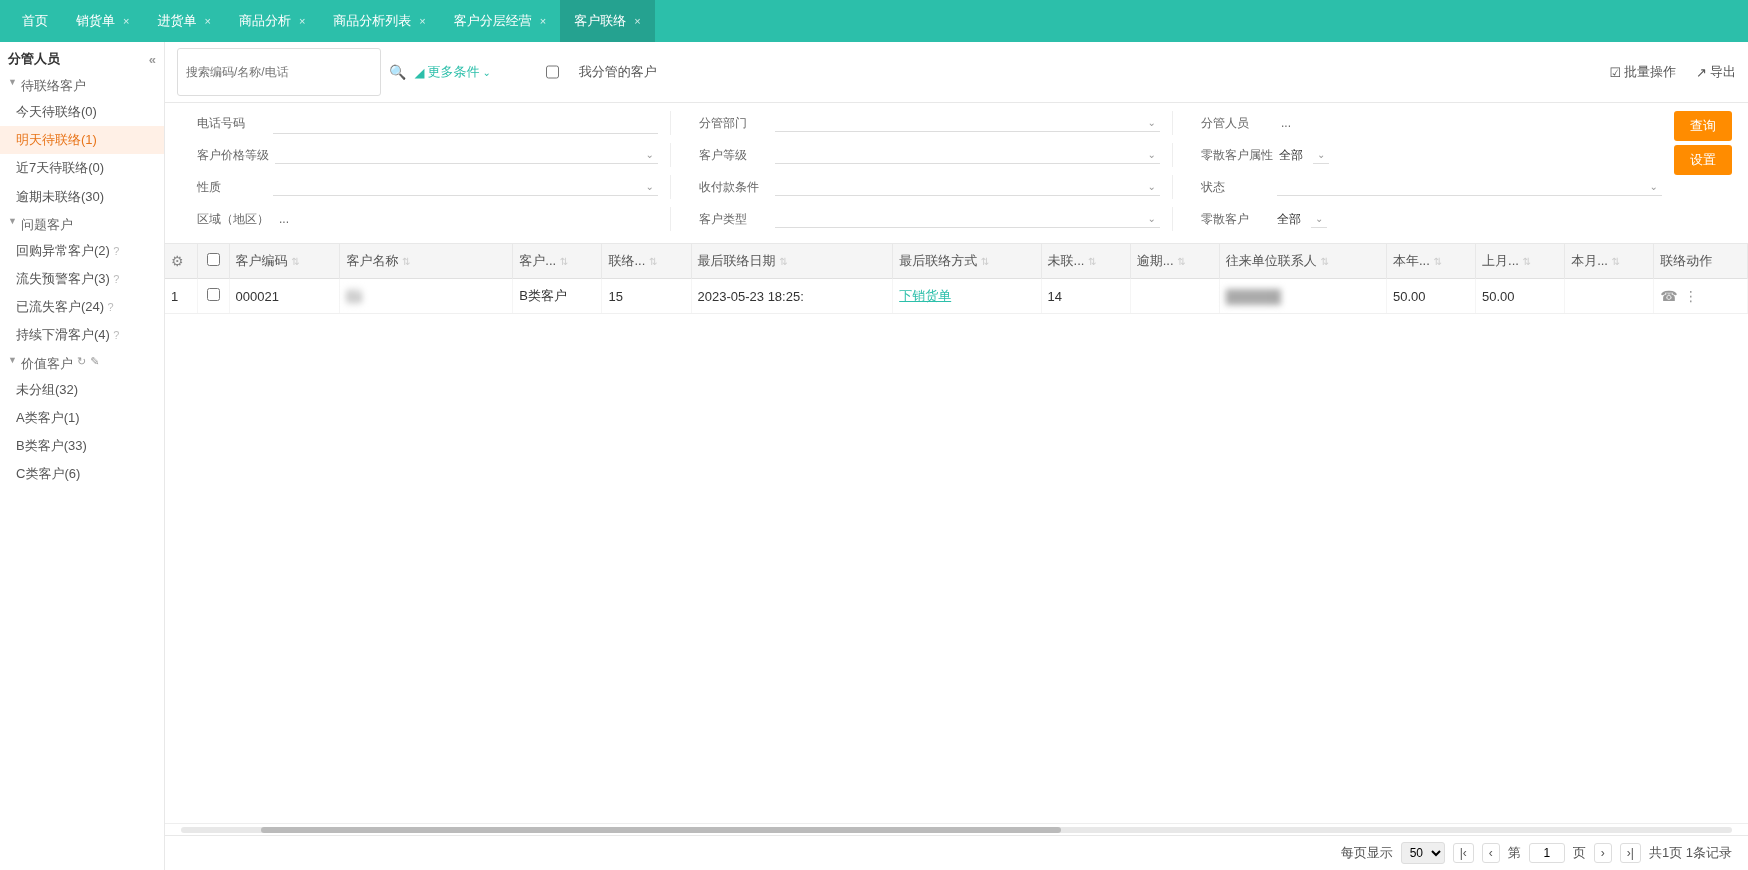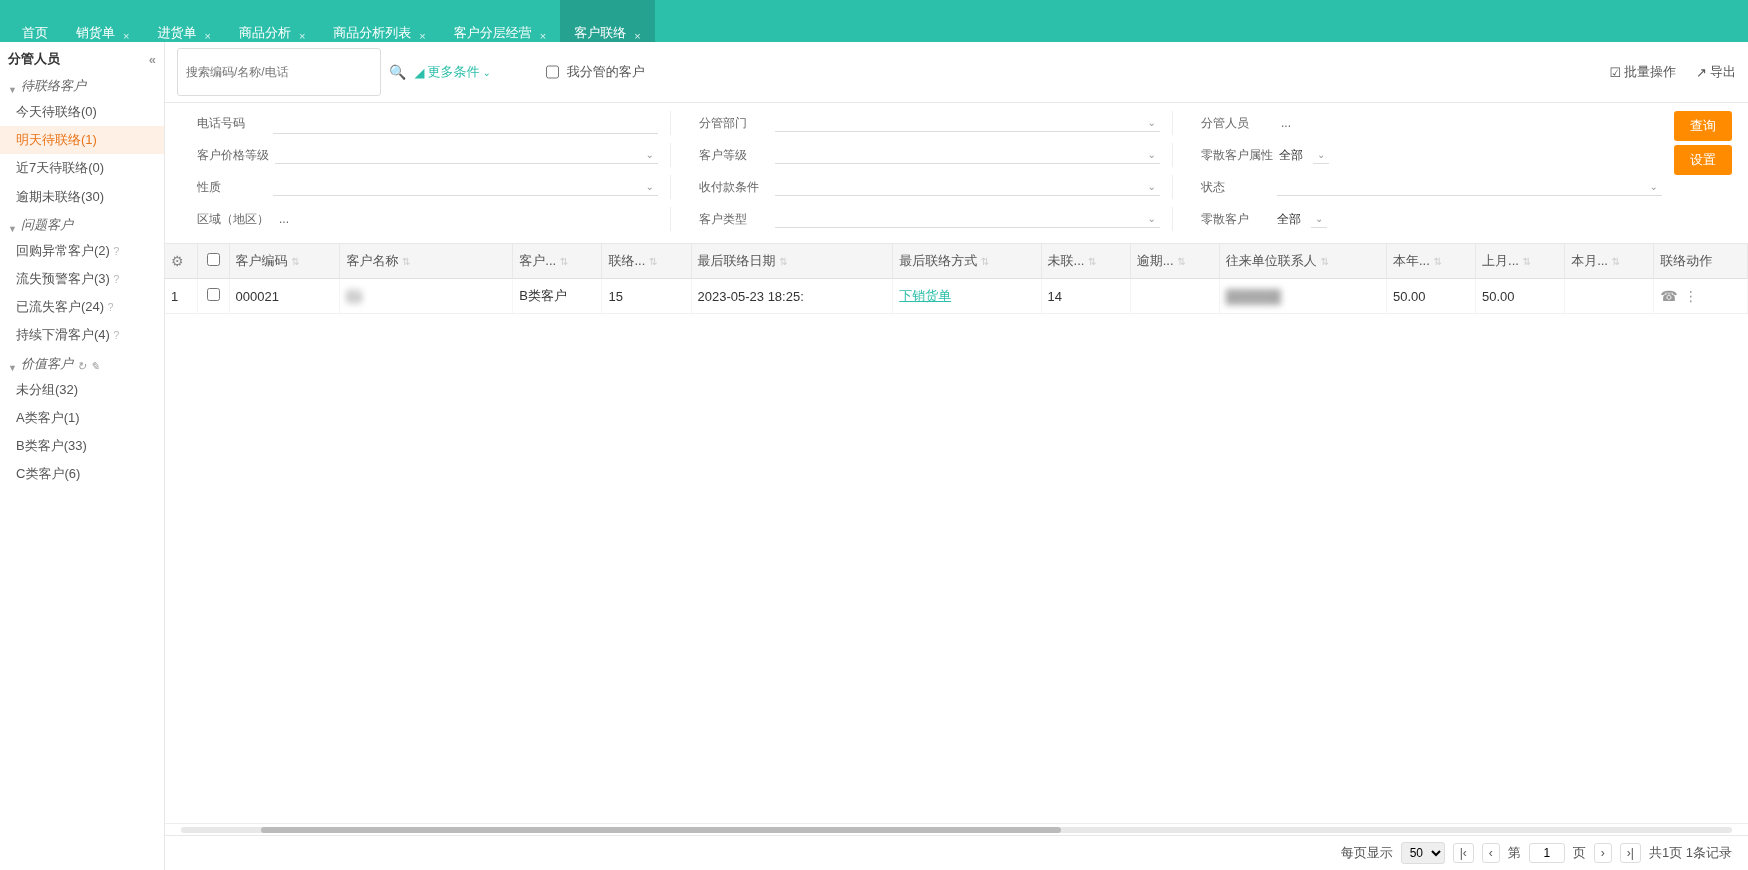--- a/index.html
+++ b/index.html
@@ -12,21 +12,21 @@
       display: flex;
       align-items: center;
       padding: 0 8px;
       gap: 0;
     }
     .nav-item {
       color: #fff;
       padding: 0 14px;
       height: 42px;
       display: flex;
-      align-items: flex-end;
+      align-items: center;
       cursor: pointer;
       font-size: 13px;
       white-space: nowrap;
       gap: 4px;
     }
     .nav-item.active { background: rgba(0,0,0,0.15); }
     .nav-item .close-x { font-size: 11px; opacity: 0.8; margin-left: 4px; }
 
     
     .main-layout {
@@ -70,23 +70,22 @@
       color: #333;
       justify-content: space-between;
     }
     .sidebar-section-header .collapse-icon { cursor: pointer; color: #999; }
     
     .sidebar-group-label {
       padding: 5px 8px 3px;
       color: #666;
       font-size: 12px;
       display: flex;
-      align-items: flex-end;
+      align-items: flex-start;
       gap: 4px;
-      font-style: italic;
     }
     .sidebar-group-label::before {
       content: '▼';
       font-size: 9px;
       color: #999;
     }
 
     .sidebar-item {
       padding: 5px 8px 5px 16px;
       color: #555;
@@ -127,21 +126,21 @@
       display: flex;
       align-items: center;
       gap: 3px;
       color: #2cbfaa;
       cursor: pointer;
       font-size: 12px;
     }
     .toolbar-filter .arrow { font-size: 10px; }
     .toolbar-checkbox {
       display: flex;
-      gap: 8px;
+      gap: 20px;
       font-size: 12px;
       color: #555;
       cursor: pointer;
       padding-left: 47px;
     }
     .spacer { flex: 1; }
     .toolbar-btn {
       display: flex;
       align-items: center;
       gap: 3px;

